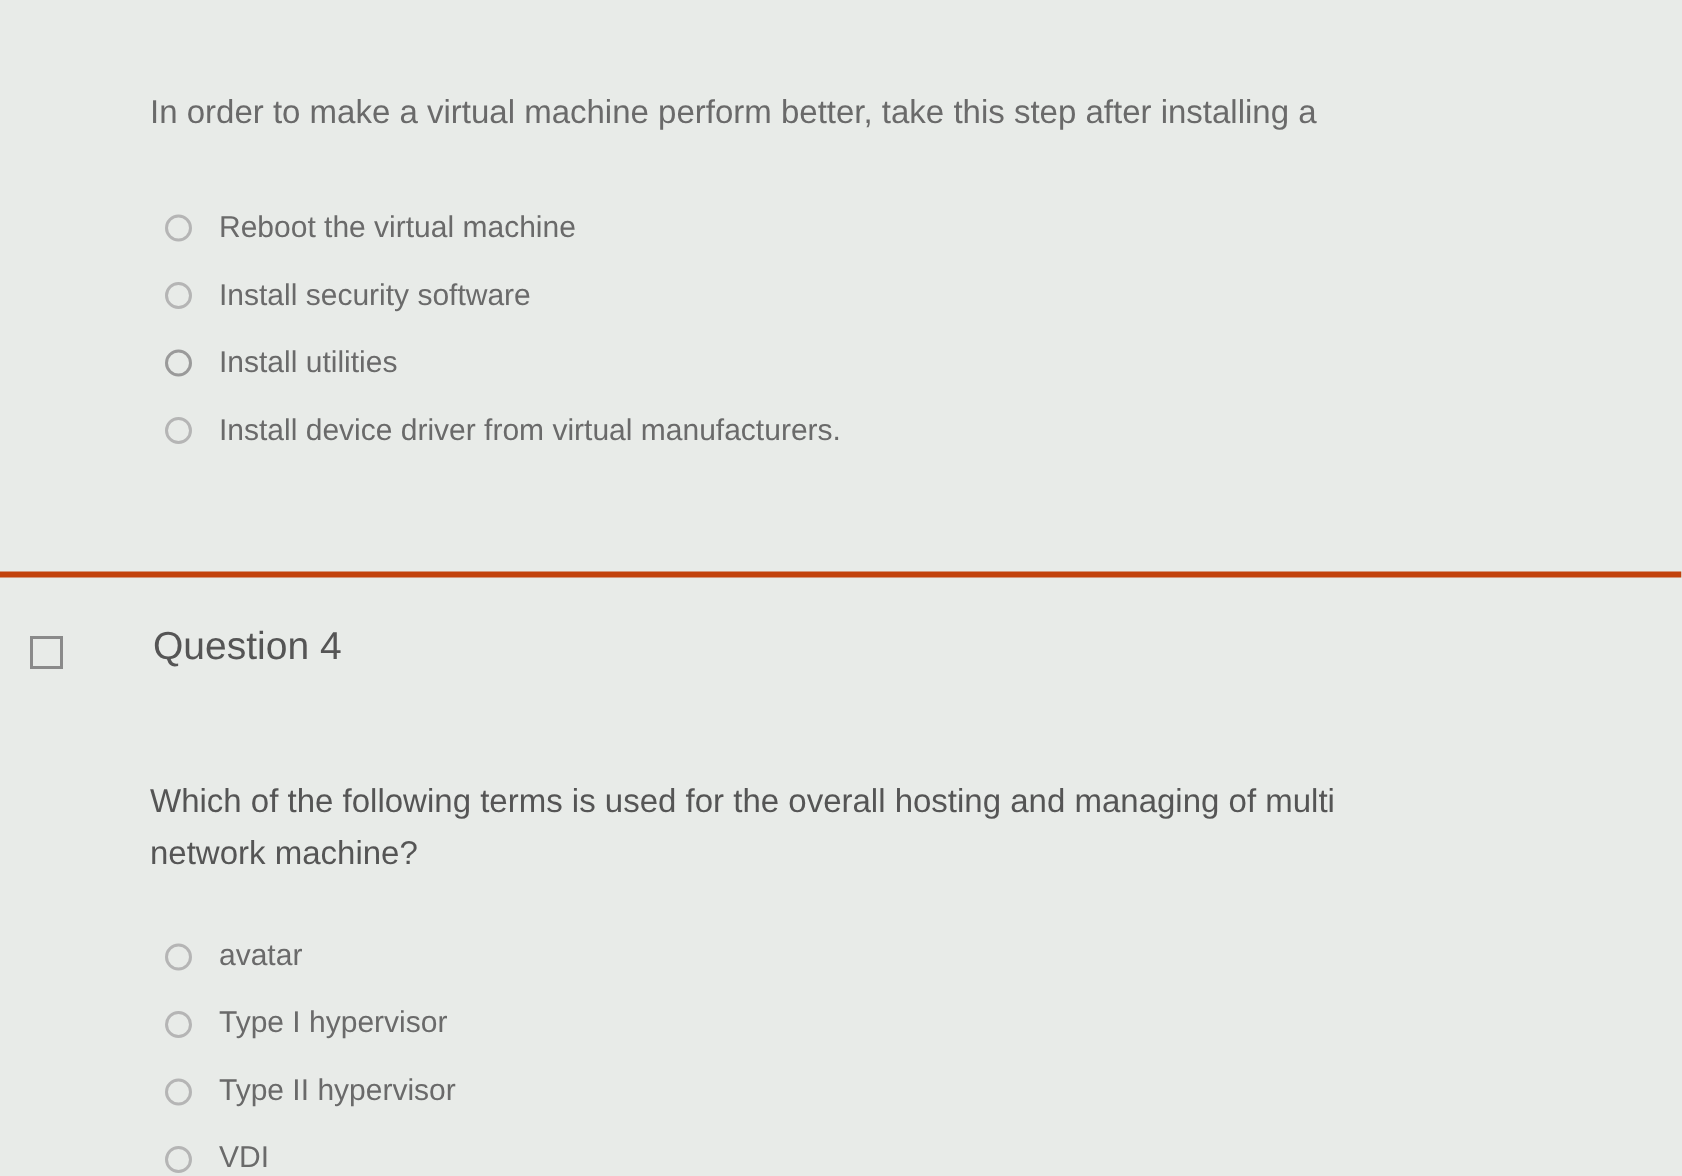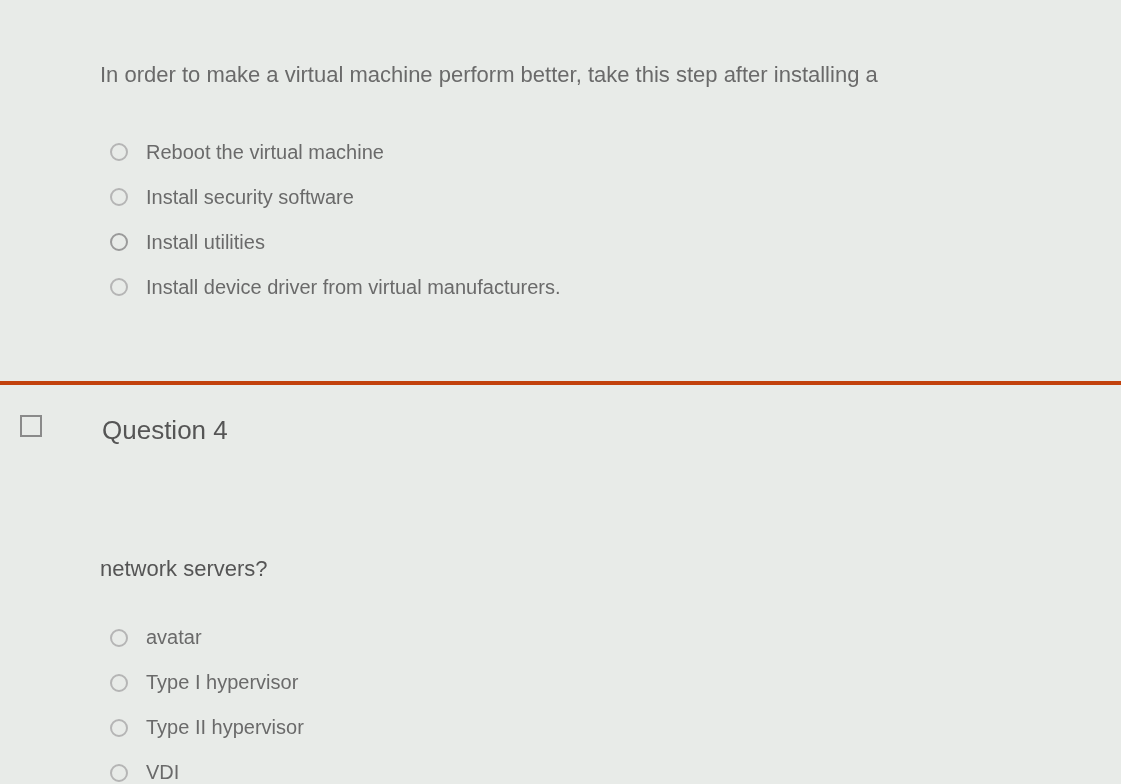--- a/index.html
+++ b/index.html
@@ -48,21 +48,21 @@
     }
     .radio.faded {
       border-color: #b5b5b5;
     }
     .option-label {
       font-size: 20px;
       color: #6a6a6a;
     }
     .question-header-row {
       display: flex;
-      align-items: flex-start;
+      align-items: flex-end;
       margin: 30px 0 10px 0;
     }
     .checkbox {
       width: 22px;
       height: 22px;
       border: 2px solid #8a8a8a;
       margin-left: 20px;
       margin-right: 60px;
       flex-shrink: 0;
     }
@@ -112,22 +112,22 @@
   </div>
 
   <div>
     <div class="question-header-row">
       <div class="checkbox"></div>
       <div class="question-title">Question 4</div>
     </div>
 
     <div class="question-block">
       <div class="q4-text">
-        <br>
-        <span>network servers?</span>
+        <span>Which of the following terms is used for the overall hosting and managing of multi</span><br>
+        <span>network machine?</span>
       </div>
       <div class="options" style="margin-top:40px;">
         <div class="option-row">
           <div class="radio faded"></div>
           <span class="option-label">avatar</span>
         </div>
         <div class="option-row">
           <div class="radio faded"></div>
           <span class="option-label">Type I hypervisor</span>
         </div>

